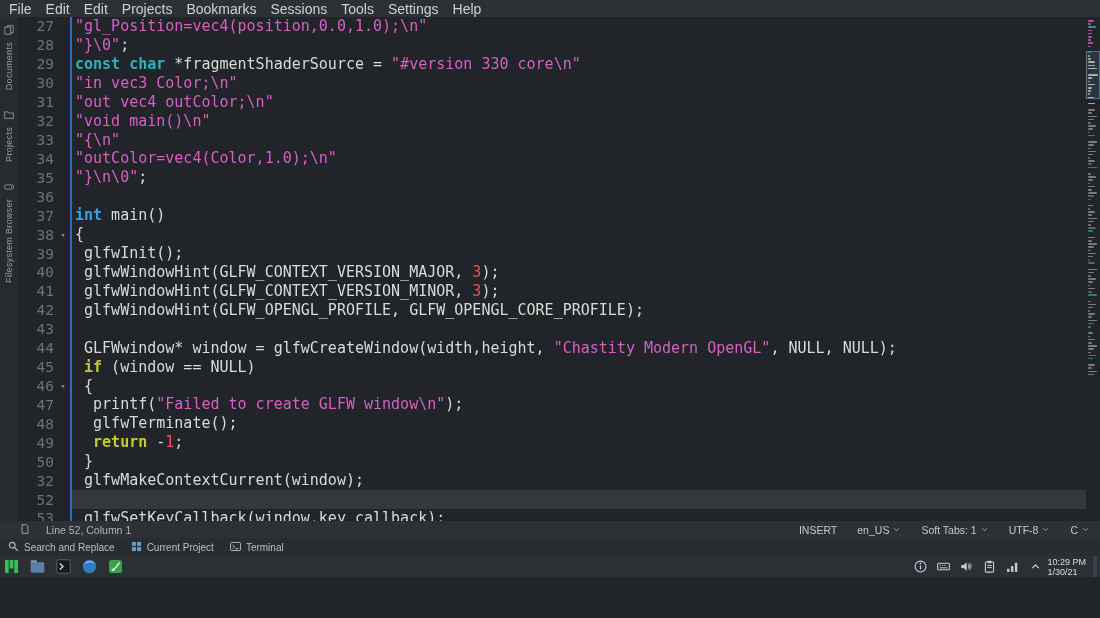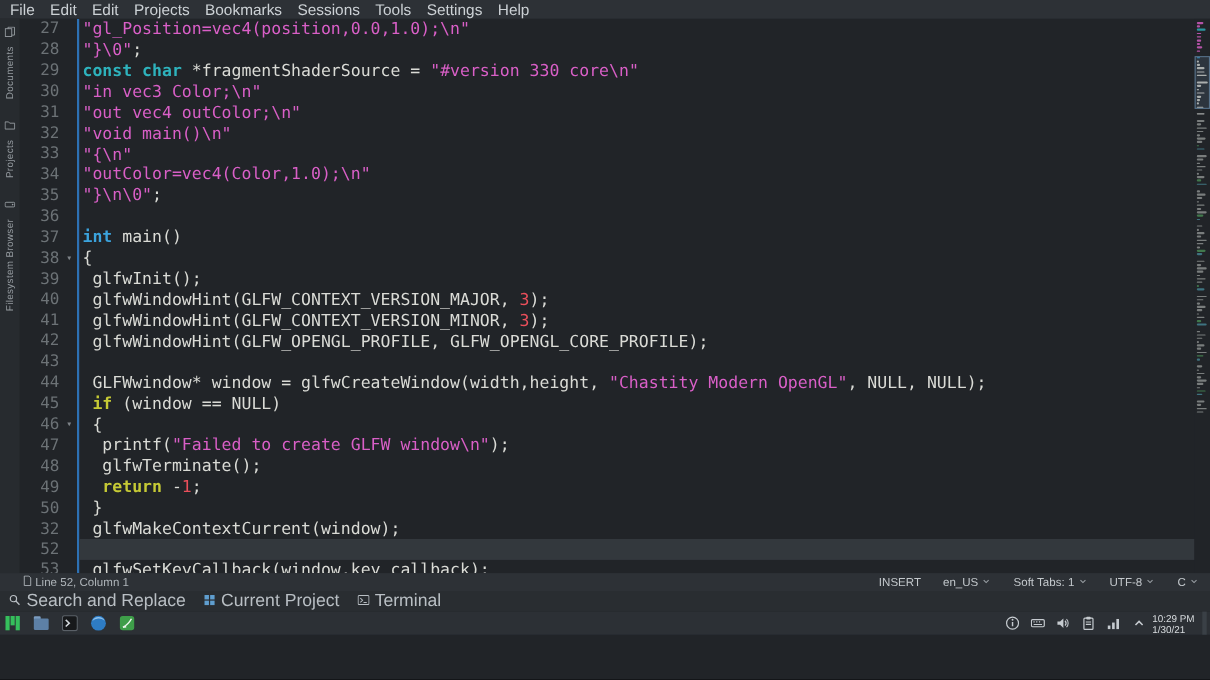--- a/index.html
+++ b/index.html
@@ -46,28 +46,28 @@
   .c-type2{color:var(--type2);font-weight:bold;}
   .c-ctrl{color:var(--ctrl);font-weight:bold;}
   .c-num{color:var(--num);}
 
   .minimap{width:14px;position:relative;background:var(--editorBg);padding-top:3px;}
   .mm-bar{height:1.6px;margin:0 1px 1.6px 2px;border-radius:1px;opacity:.8;}
   .mm-view{position:absolute;left:0;top:34px;width:100%;height:48px;background:rgba(120,160,200,.14);border:1px solid rgba(130,175,215,.5);}
 
   
   .statusbar{height:17px;background:var(--panel);display:flex;align-items:center;font-size:10.5px;color:#c4c9cd;padding:0 10px;}
-  .status-left{display:flex;align-items:center;gap:2px;margin-left:10px;color:#aeb4b9;}
+  .status-left{display:flex;align-items:center;gap:16px;margin-left:10px;color:#aeb4b9;}
   .status-left svg{width:10px;height:10px;}
   .status-right{margin-left:auto;display:flex;align-items:center;gap:20px;}
   .status-seg{display:flex;align-items:center;gap:3px;}
   .status-seg svg{width:9px;height:9px;color:#9aa0a5;}
 
   
-  .toolrow{height:18px;background:var(--panelDark);display:flex;align-items:center;gap:16px;padding:0 8px;font-size:16px;color:#b9bfc4;}
+  .toolrow{height:18px;background:var(--panelDark);display:flex;align-items:center;gap:16px;padding:0 8px;font-size:10px;color:#b9bfc4;}
   .tool-item{display:flex;align-items:center;gap:5px;}
   .tool-item svg{width:11px;height:11px;}
 
   
   .taskbar{height:21px;background:var(--taskbar);display:flex;align-items:center;padding:0 3px;}
   .launchers{display:flex;align-items:center;gap:9px;}
   .launcher{width:17px;height:17px;display:flex;align-items:center;justify-content:center;}
   .launcher svg{width:15px;height:15px;}
   .tray{margin-left:auto;display:flex;align-items:center;gap:9px;color:#c6cbd0;}
   .tray-icon{width:14px;height:14px;display:flex;align-items:center;justify-content:center;}

